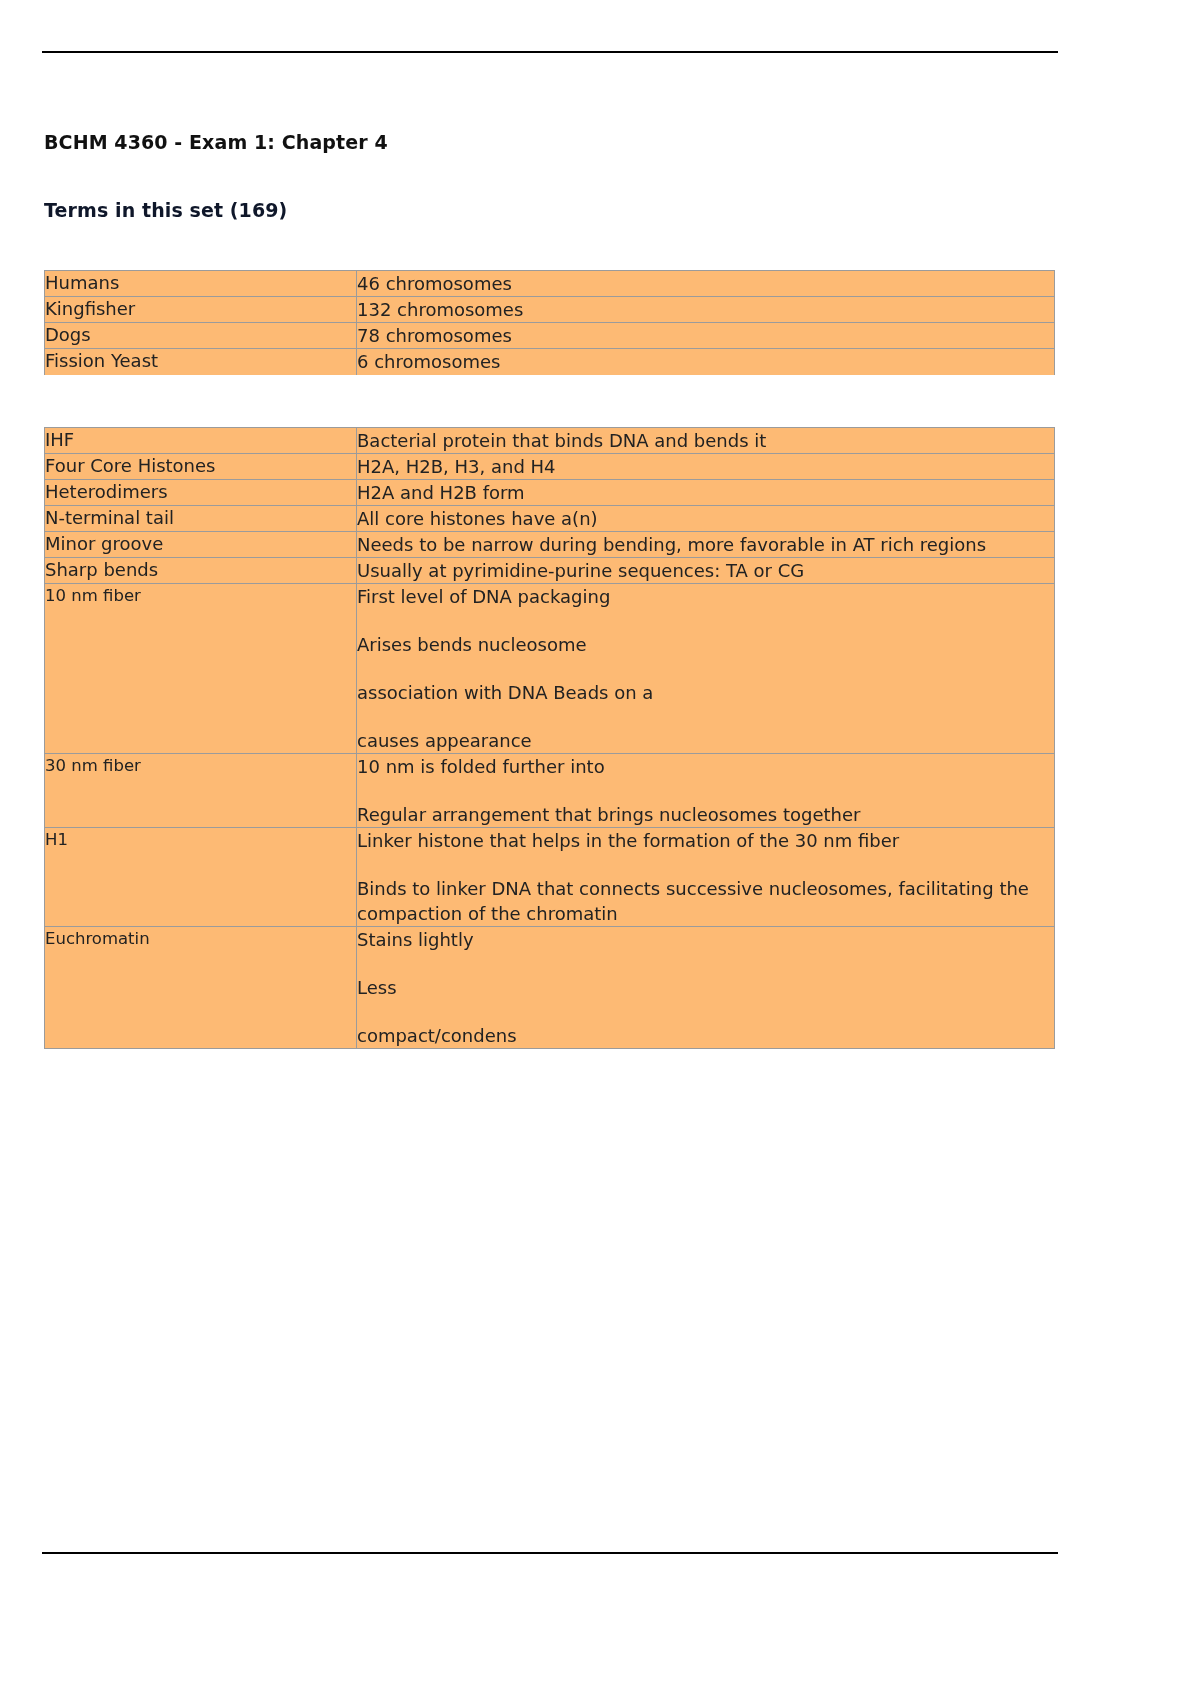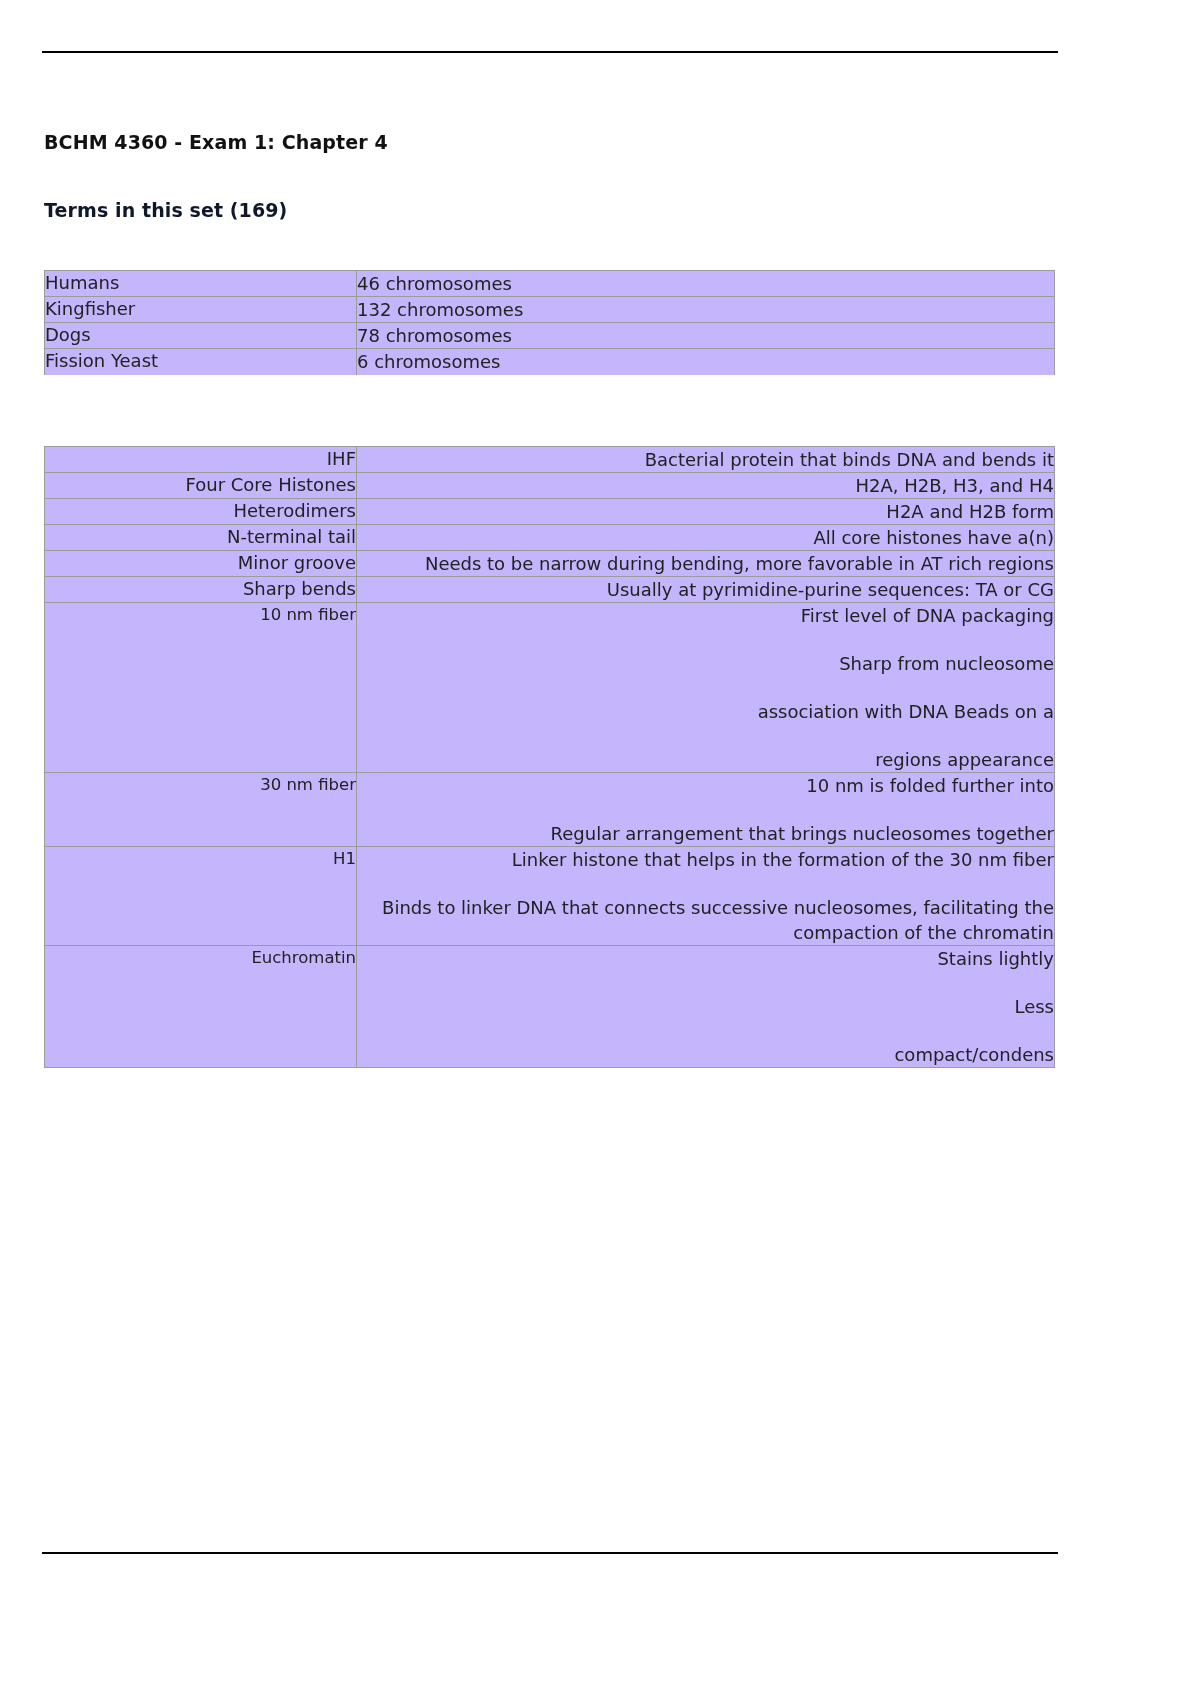--- a/index.html
+++ b/index.html
@@ -66,33 +66,32 @@
     border-collapse: collapse;
     width: 1010px;
     table-layout: fixed;
     margin: 0;
     padding: 0;
   }
   table.term-table.first {
     margin-top: 48px;
   }
   table.term-table.second {
-    margin-top: 71px;
-    text-align: right;
+    margin-top: 52px;
   }
   table.term-table col.c-term { width: 312px; }
   table.term-table col.c-def  { width: 698px; }
 
   table.term-table td {
     border: 1px solid #9b9b9b;
     padding: 0;
     vertical-align: top;
     font-size: 18px;
     color: #222222;
-    background: #c4b5fd;
+    background: #fdba74;
   }
   td.term {
     vertical-align: middle;
     padding: 6px 0 6px 10px;
     font-size: 18.5px;
     line-height: 24px;
     color: #1e1e1e;
   }
   td.term.small {
     font-size: 16.5px;
@@ -209,23 +208,23 @@
           <td class="term">Sharp bends</td>
           <td class="def">
             <p>Usually at pyrimidine-purine sequences: TA or CG</p>
           </td>
         </tr>
 
         <tr>
           <td class="term small">10 nm fiber</td>
           <td class="def spaced">
             <p>First level of DNA packaging</p>
-            <p>Sharp from nucleosome</p>
+            <p>Arises bends nucleosome</p>
             <p>association with DNA Beads on a</p>
-            <p>regions appearance</p>
+            <p>causes appearance</p>
           </td>
         </tr>
 
         <tr>
           <td class="term small">30 nm fiber</td>
           <td class="def spaced">
             <p>10 nm is folded further into</p>
             <p>Regular arrangement that brings nucleosomes together</p>
           </td>
         </tr>

